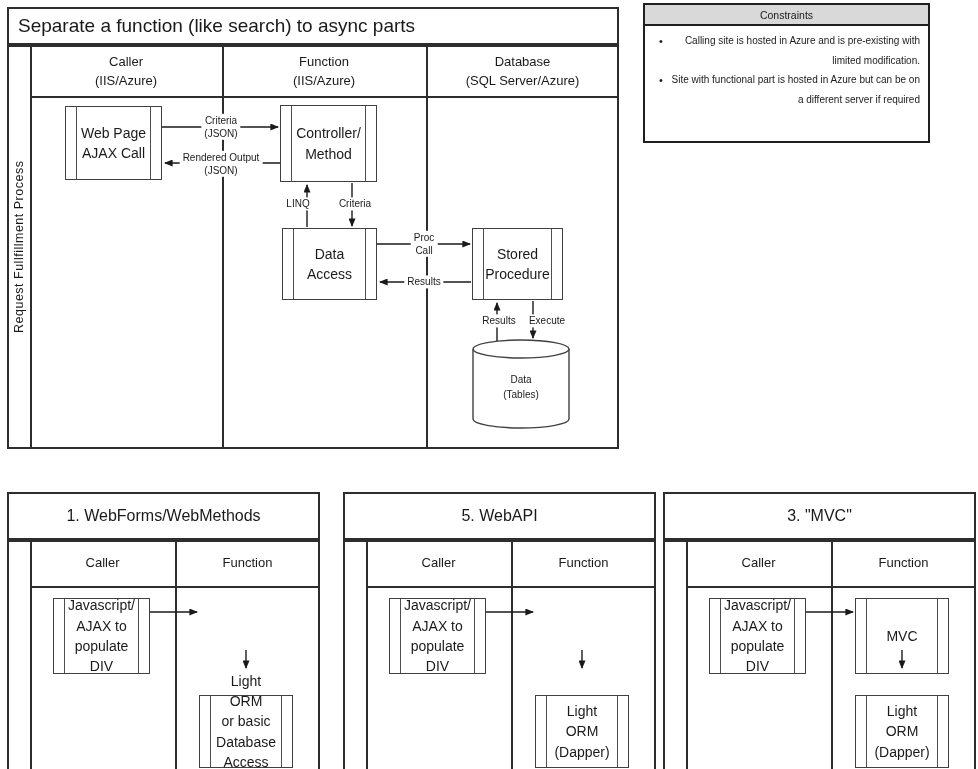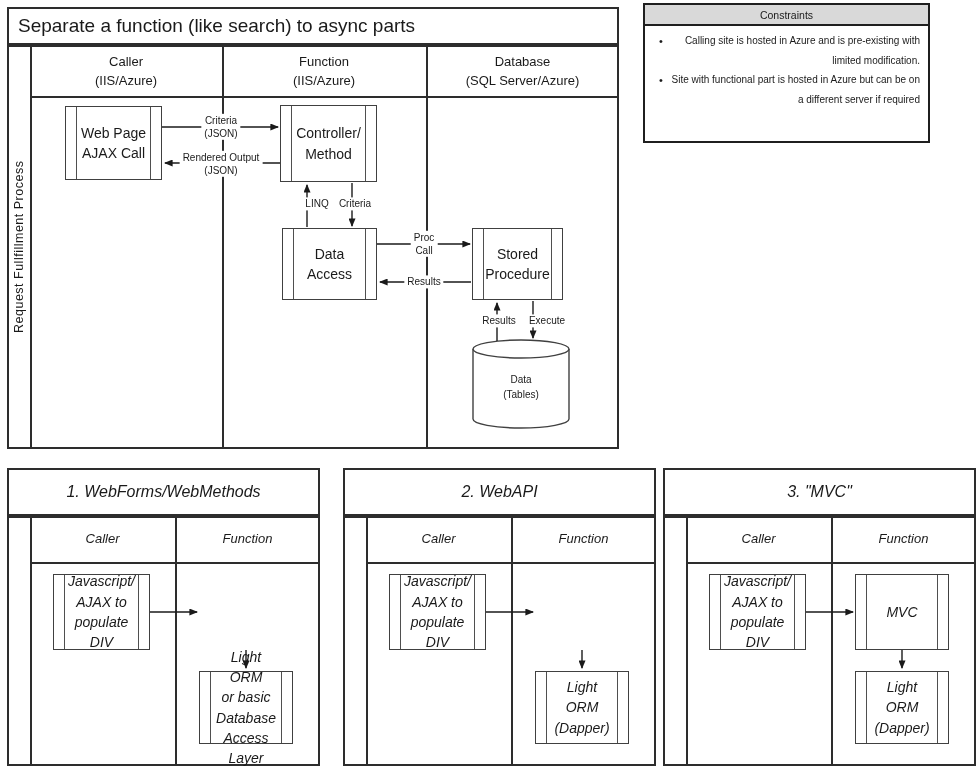--- a/index.html
+++ b/index.html
@@ -38,21 +38,21 @@
   .main-frame { left:7px; top:45px; width:612px; height:404px; }
 
   .constraints { position:absolute; left:643px; top:3px; width:287px; height:140px;
                  border:2px solid #1f1f1f; background:#fff; }
   .constraints-header { height:21px; background:#d9d9d9; border-bottom:2px solid #1f1f1f;
                         display:flex; align-items:center; justify-content:center; font-size:10.5px; }
   .constraints ul { list-style:none; padding:5px 8px 0 8px;text-align:right; }
   .constraints li { position:relative; padding-left:18px; font-size:10px; line-height:1.95; }
   .constraints li::before { content:"\2022"; position:absolute; left:6px; font-size:11px; }
 
-  .variant  { position:absolute; top:468px; width:313px; height:258px;font-style:italic; }
+  .variant  { position:absolute; top:492px; width:313px; height:258px; }
   .v-title  { position:absolute; left:0; top:0; width:313px; height:48px; border:2px solid #2d2d2d;
               display:flex; align-items:center; justify-content:center; font-size:16px; background:#fff; }
   .v-frame  { position:absolute; left:0; top:48px; width:313px; height:250px; border:2px solid #2d2d2d; }
 </style>
 </head>
 <body>
 
 <div class="canvas">
 
   <section>
@@ -79,21 +79,21 @@
 Method</div>
     <div class="box" style="left:282px;top:228px;width:95px;height:72px">Data
 Access</div>
     <div class="box" style="left:472px;top:228px;width:91px;height:72px">Stored
 Procedure</div>
 
     <div class="elabel" style="left:221px;top:127px">Criteria
 (JSON)</div>
     <div class="elabel" style="left:221px;top:164px">Rendered Output
 (JSON)</div>
-    <div class="elabel" style="left:317px;top:204px">LINQ</div>
+    <div class="elabel" style="left:298px;top:204px">LINQ</div>
     <div class="elabel" style="left:355px;top:204px">Criteria</div>
     <div class="elabel" style="left:424px;top:244px">Proc
 Call</div>
     <div class="elabel" style="left:424px;top:282px">Results</div>
     <div class="elabel" style="left:499px;top:321px">Results</div>
     <div class="elabel" style="left:547px;top:321px">Execute</div>
     <div class="cyl-label" style="left:521px;top:387px">Data
 (Tables)</div>
   </section>
 
@@ -116,21 +116,21 @@
     <div class="box" style="left:46px;top:106px;width:97px;height:76px">Javascript/
 AJAX to
 populate DIV</div>
     <div class="box" style="left:192px;top:203px;width:94px;height:73px">Light ORM
 or basic
 Database
 Access Layer</div>
   </section>
 
   <section class="variant" style="left:343px">
-    <div class="v-title">2. WebAPI</div>
+    <div class="v-title">5. WebAPI</div>
     <div class="v-frame"></div>
     <div class="vline" style="left:23px;top:48px;height:250px"></div>
     <div class="vline" style="left:168px;top:48px;height:250px"></div>
     <div class="hline" style="left:23px;top:94px;width:290px"></div>
     <div class="lane-h" style="left:23px;top:48px;width:145px;height:46px">Caller</div>
     <div class="lane-h" style="left:168px;top:48px;width:145px;height:46px">Function</div>
     <div class="box" style="left:46px;top:106px;width:97px;height:76px">Javascript/
 AJAX to
 populate DIV</div>
     <div class="box" style="left:192px;top:203px;width:94px;height:73px">Light ORM

